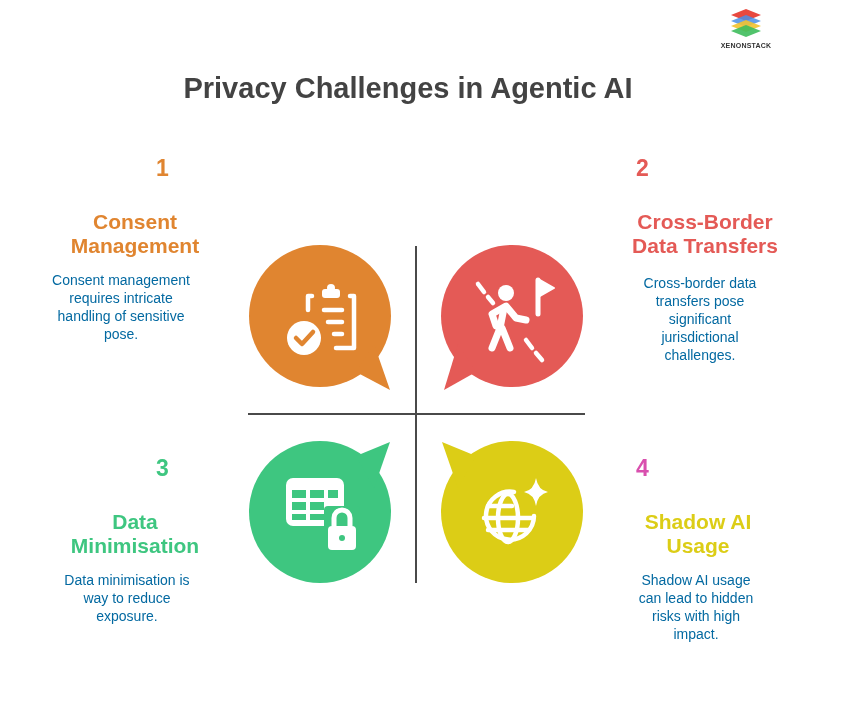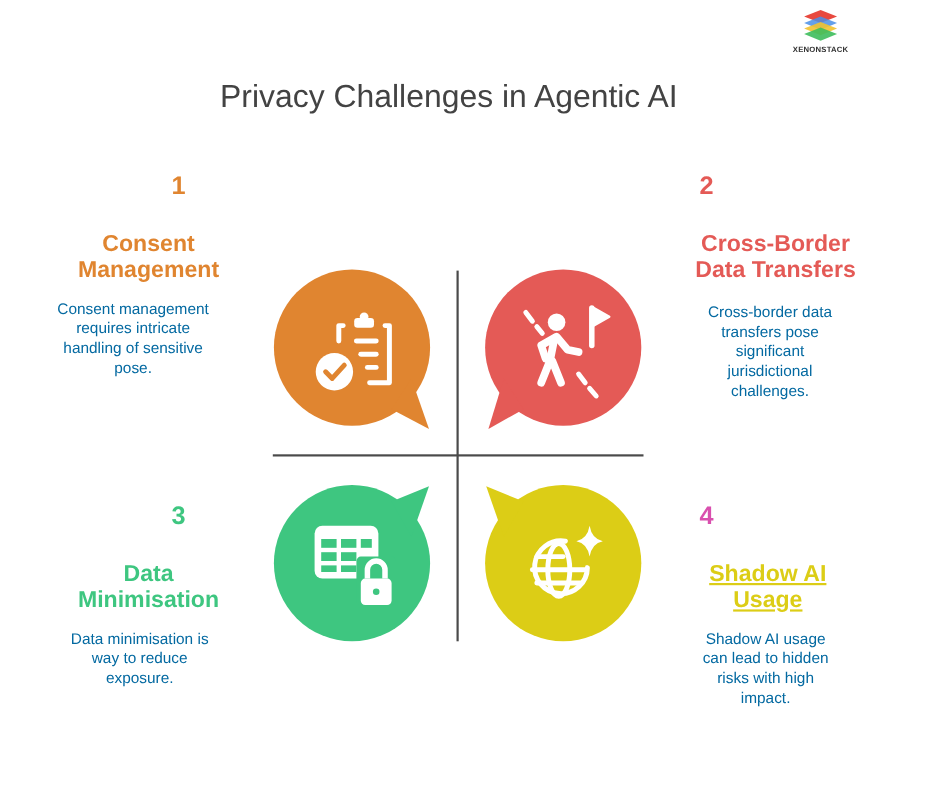--- a/index.html
+++ b/index.html
@@ -2,21 +2,21 @@
 <html><head>
 <meta charset="utf-8">
 <style>
   html, body { margin:0; padding:0; background:#ffffff; }
   body { width:841px; height:727px; position:relative; overflow:hidden;
          font-family:"Liberation Sans", "DejaVu Sans", sans-serif; color:#444; }
   .abs { position:absolute; }
   .logo { left:718px; top:8px; width:56px; text-align:center; }
   .logo svg { display:block; margin:0 auto; }
   .logo-text { font-size:7px; font-weight:bold; color:#333; letter-spacing:0.2px; margin-top:2px; }
-  .title { left:0; width:816px; top:72px; text-align:center; font-size:29px; font-weight:normal; color:#434343; }
+  .title { left:0; width:816px; top:72px; text-align:center; font-size:29px; font-weight:bold; color:#434343; }
   .num { font-size:23px; font-weight:bold; }
   .head { font-size:21px; font-weight:bold; text-align:center; line-height:24px; }
   .desc { font-size:14px; text-align:center; line-height:18px; color:#0369a1; }
   .vline { left:415px; top:246px; width:2px; height:337px; background:#4a4a4a; }
   .hline { left:248px; top:413px; width:337px; height:2px; background:#4a4a4a; }
   .bubble { width:160px; height:160px; }
 </style>
 </head>
 <body>
 
@@ -65,21 +65,21 @@
   <div>Data</div>
   <div>Minimisation</div>
 </div>
 <div class="abs desc" style="left:36px; width:182px; top:571px;">
   <div>Data minimisation is</div>
   <div>way to reduce</div>
   <div>exposure.</div>
 </div>
 
 <div class="abs num" style="left:636px; top:455px; color:#d94fae;">4</div>
-<div class="abs head" style="left:598px; width:200px; top:510px; color:#dccd16;text-decoration:underline;">
+<div class="abs head" style="left:598px; width:200px; top:510px; color:#dccd16;">
   <div>Shadow AI</div>
   <div>Usage</div>
 </div>
 <div class="abs desc" style="left:606px; width:180px; top:571px;">
   <div>Shadow AI usage</div>
   <div>can lead to hidden</div>
   <div>risks with high</div>
   <div>impact.</div>
 </div>
 

